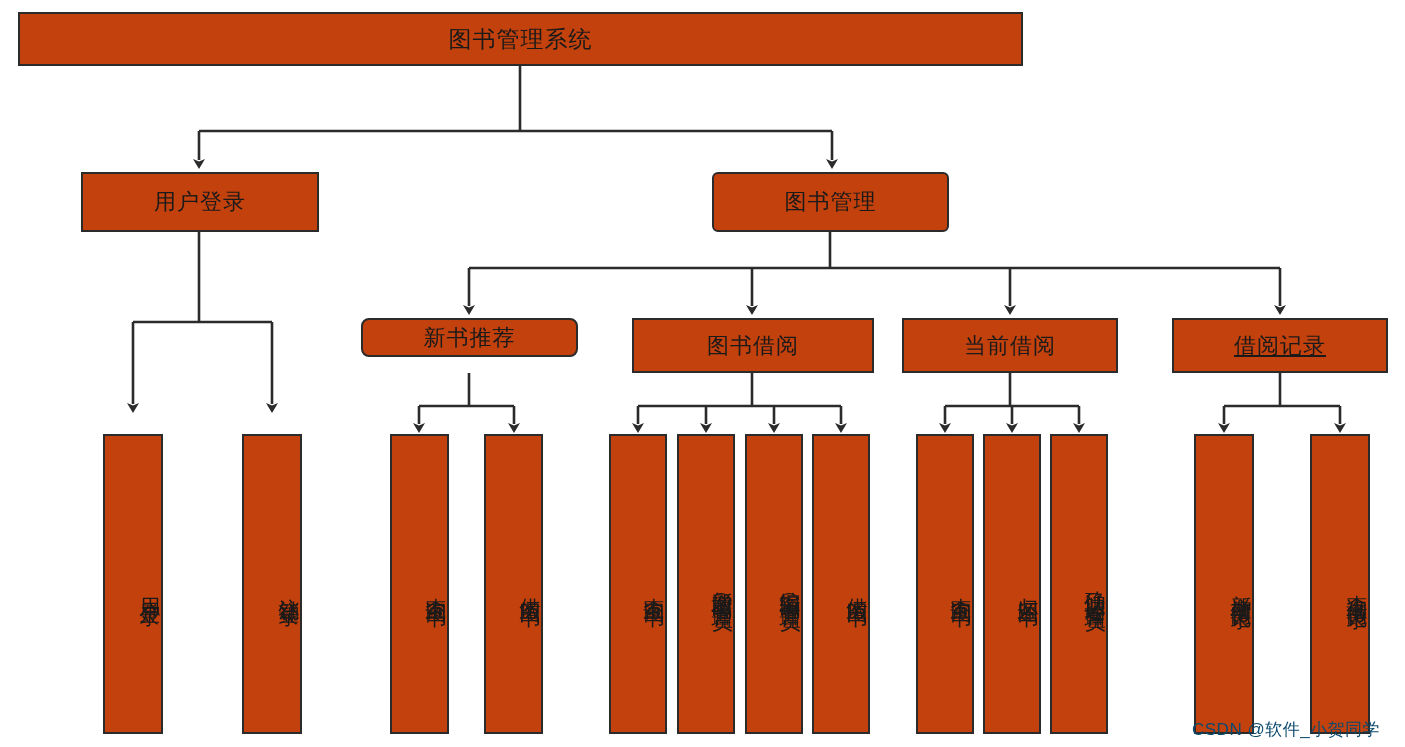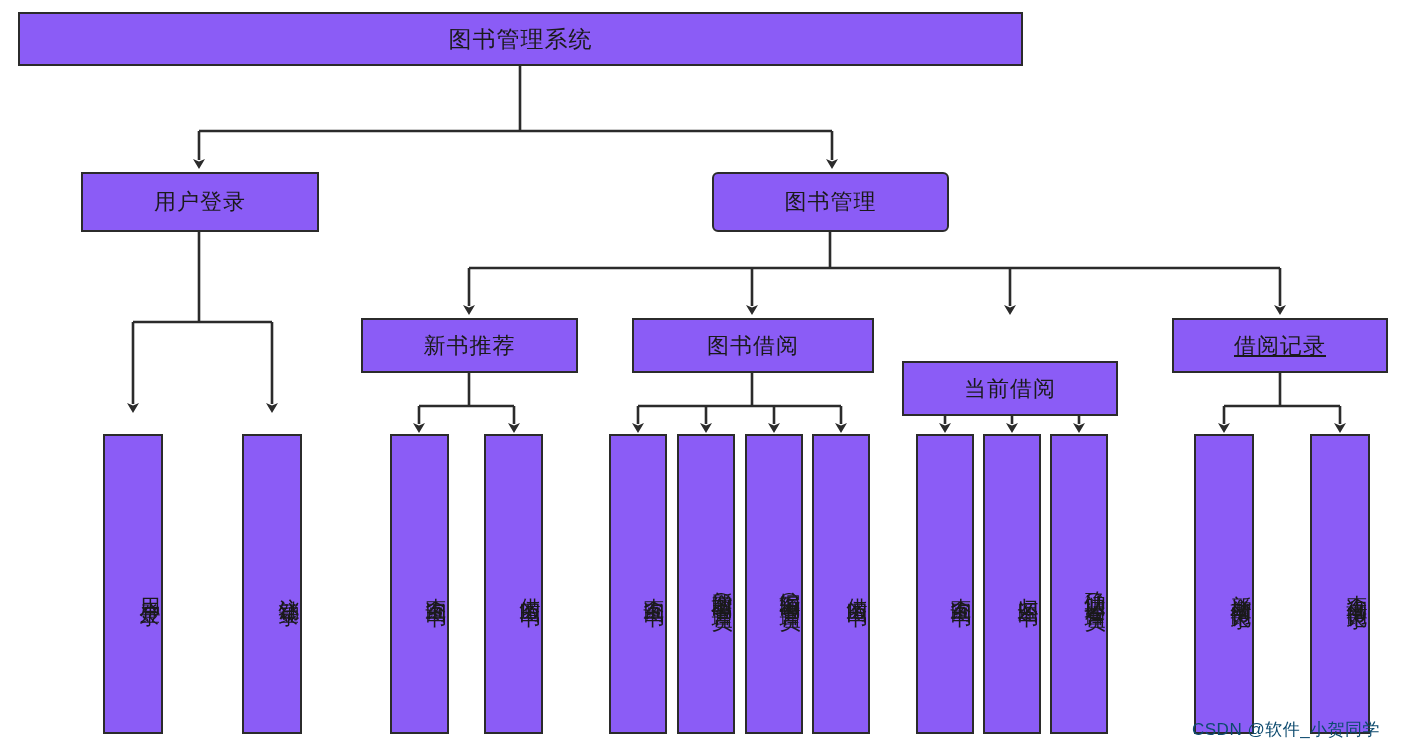--- a/index.html
+++ b/index.html
@@ -21,21 +21,21 @@
     position: absolute;
     left: 0;
     top: 0;
     width: 1405px;
     height: 747px;
   }
   .node {
     position: absolute;
     box-sizing: border-box;
     border: 2.2px solid #2b2b2b;
-    background: #8b5cf6;
+    background: #c2410c;
     display: flex;
     align-items: center;
     justify-content: center;
     color: #1a1a1a;
   }
   .node-h {
     font-size: 22px;
     letter-spacing: 1px;
     white-space: nowrap;
   }
@@ -122,27 +122,27 @@
     <span>图书管理系统</span>
   </div>
 
   <div class="node node-h" style="left:81px; top:172px; width:238px; height:60px;">
     <span>用户登录</span>
   </div>
   <div class="node node-h" style="left:712px; top:172px; width:237px; height:60px;border-radius:6px;">
     <span>图书管理</span>
   </div>
 
-  <div class="node node-h" style="left:361px; top:318px; width:217px; height:55px;">
+  <div class="node node-h" style="left:361px; top:318px; width:217px; height:39px;border-radius:8px;">
     <span>新书推荐</span>
   </div>
   <div class="node node-h" style="left:632px; top:318px; width:242px; height:55px;">
     <span>图书借阅</span>
   </div>
-  <div class="node node-h" style="left:902px; top:318px; width:216px; height:55px;margin-top:43px;">
+  <div class="node node-h" style="left:902px; top:318px; width:216px; height:55px;">
     <span>当前借阅</span>
   </div>
   <div class="node node-h" style="left:1172px; top:318px; width:216px; height:55px;text-decoration:underline;">
     <span>借阅记录</span>
   </div>
 
   <div class="node node-v" style="left:103px; top:434px; width:60px; height:300px;">
     <span class="vlabel">用户登录</span>
   </div>
   <div class="node node-v" style="left:242px; top:434px; width:60px; height:300px;">

